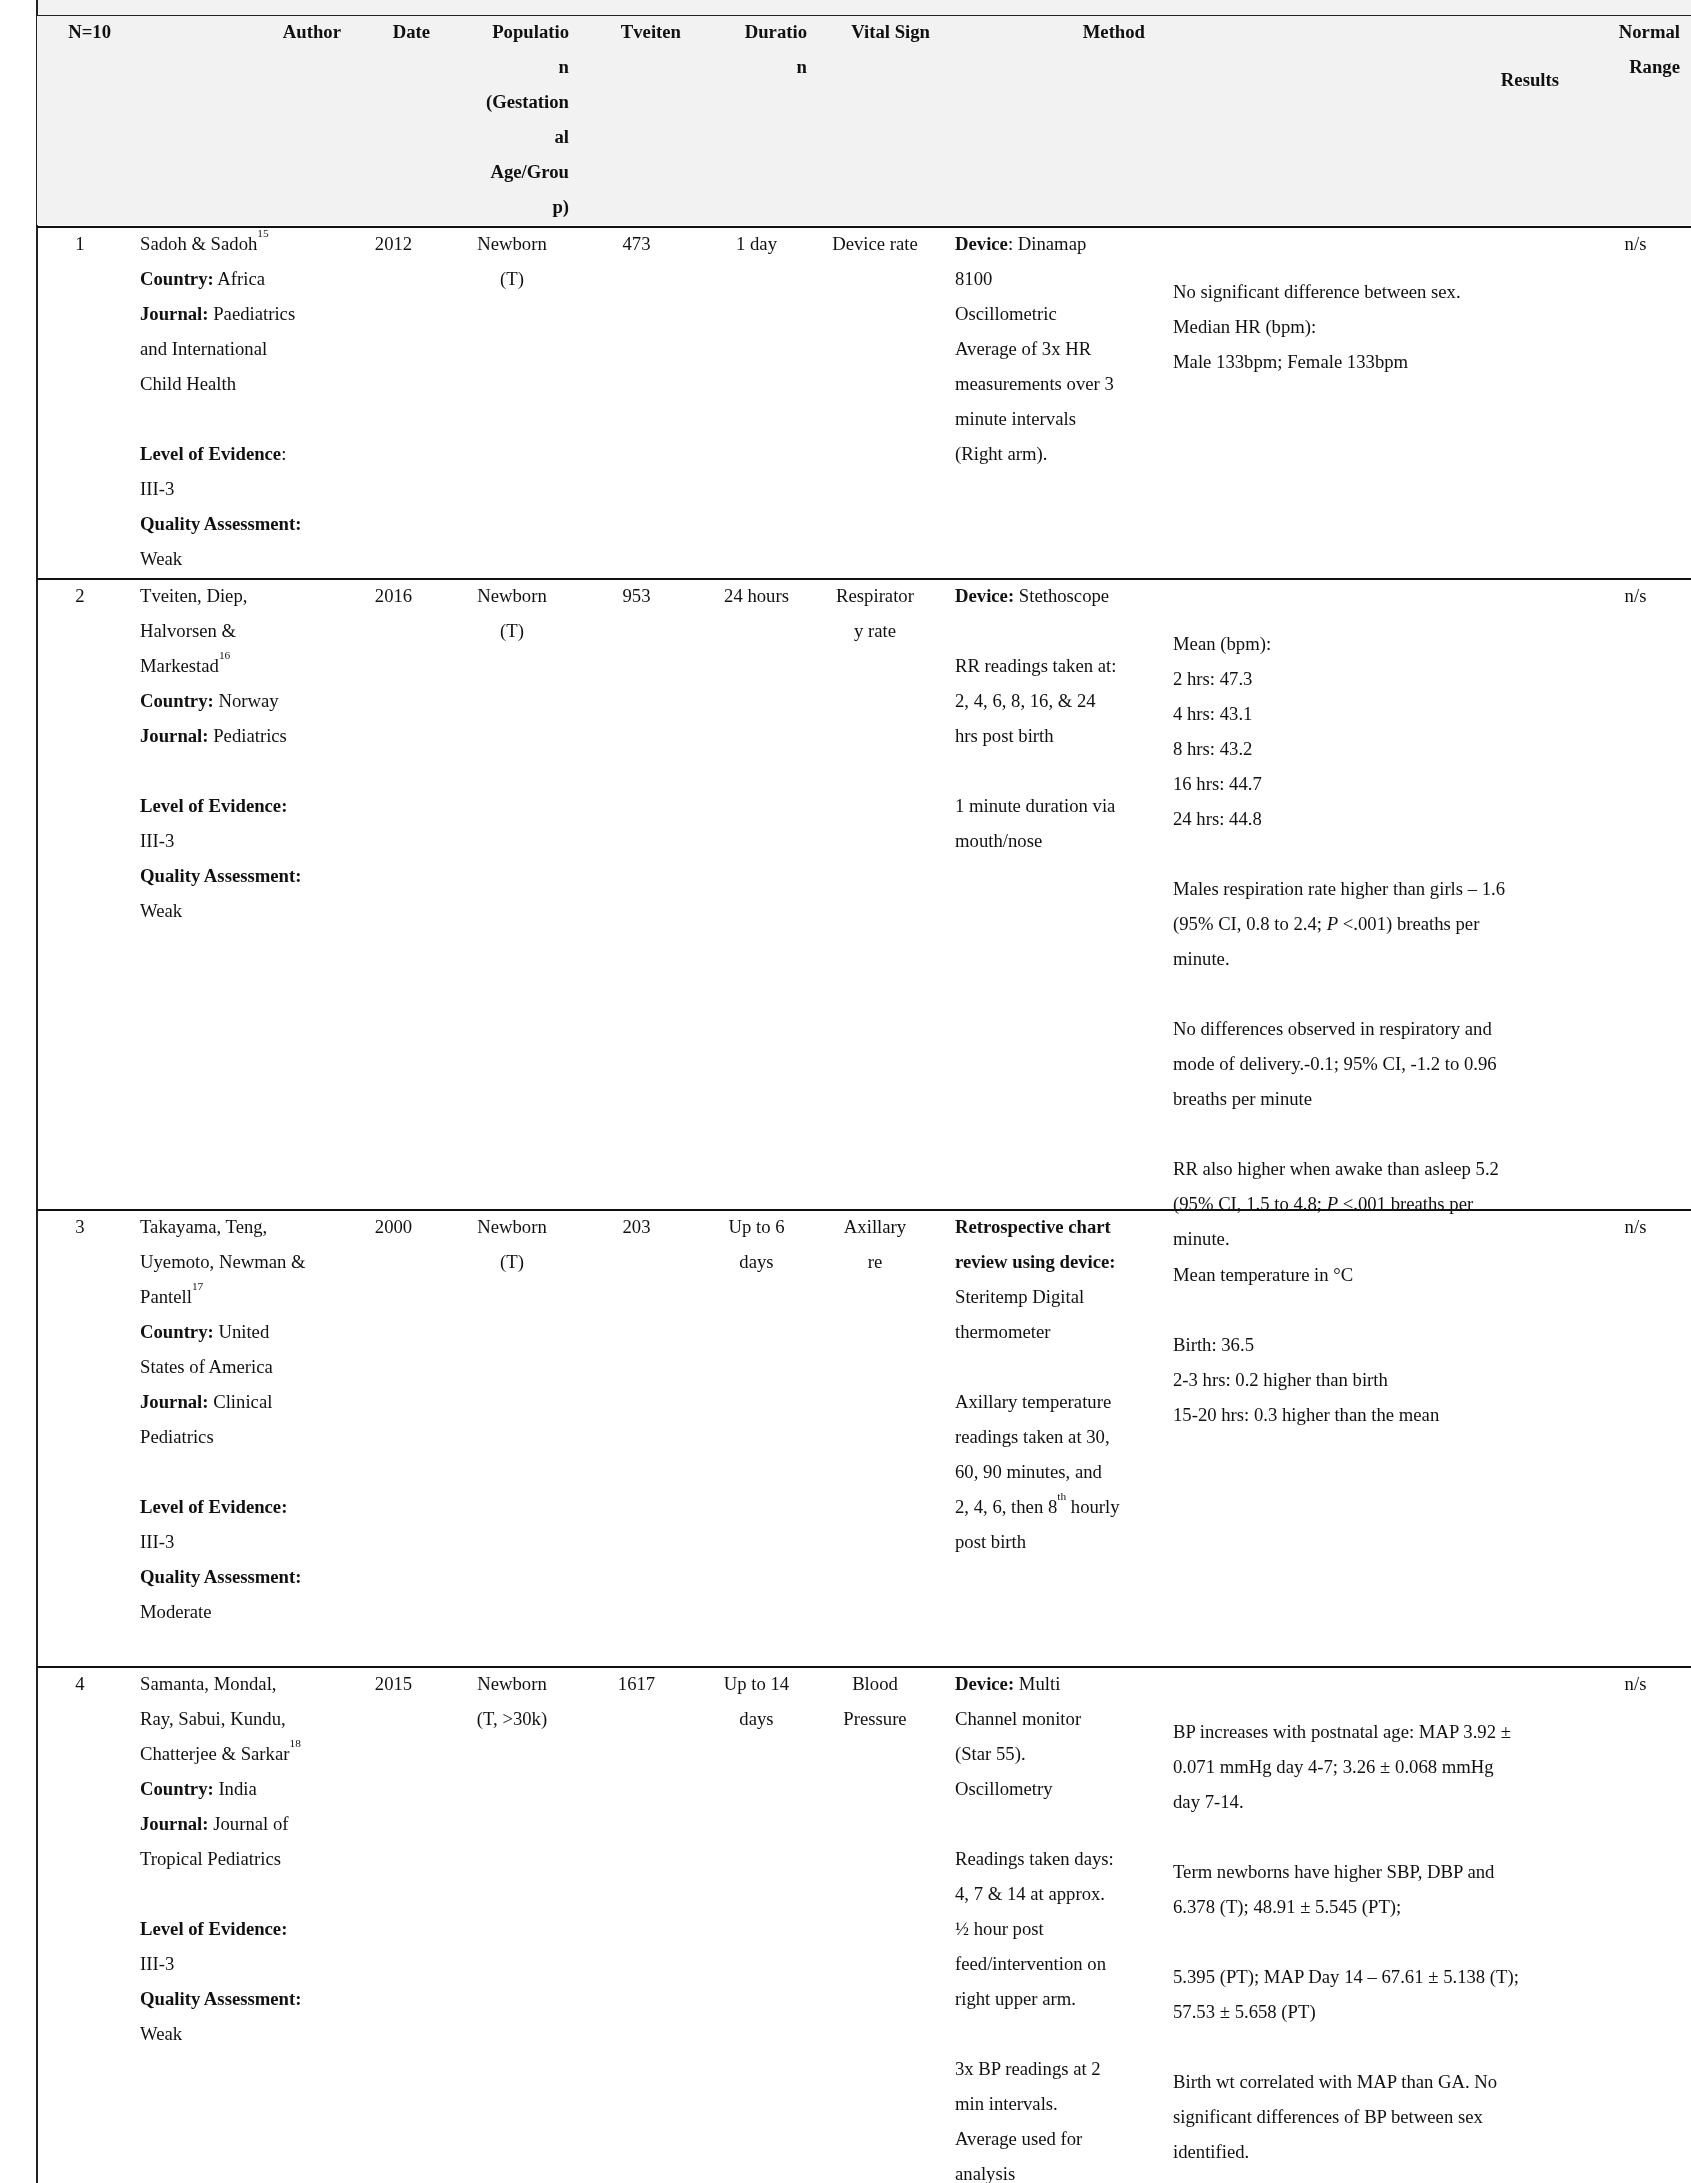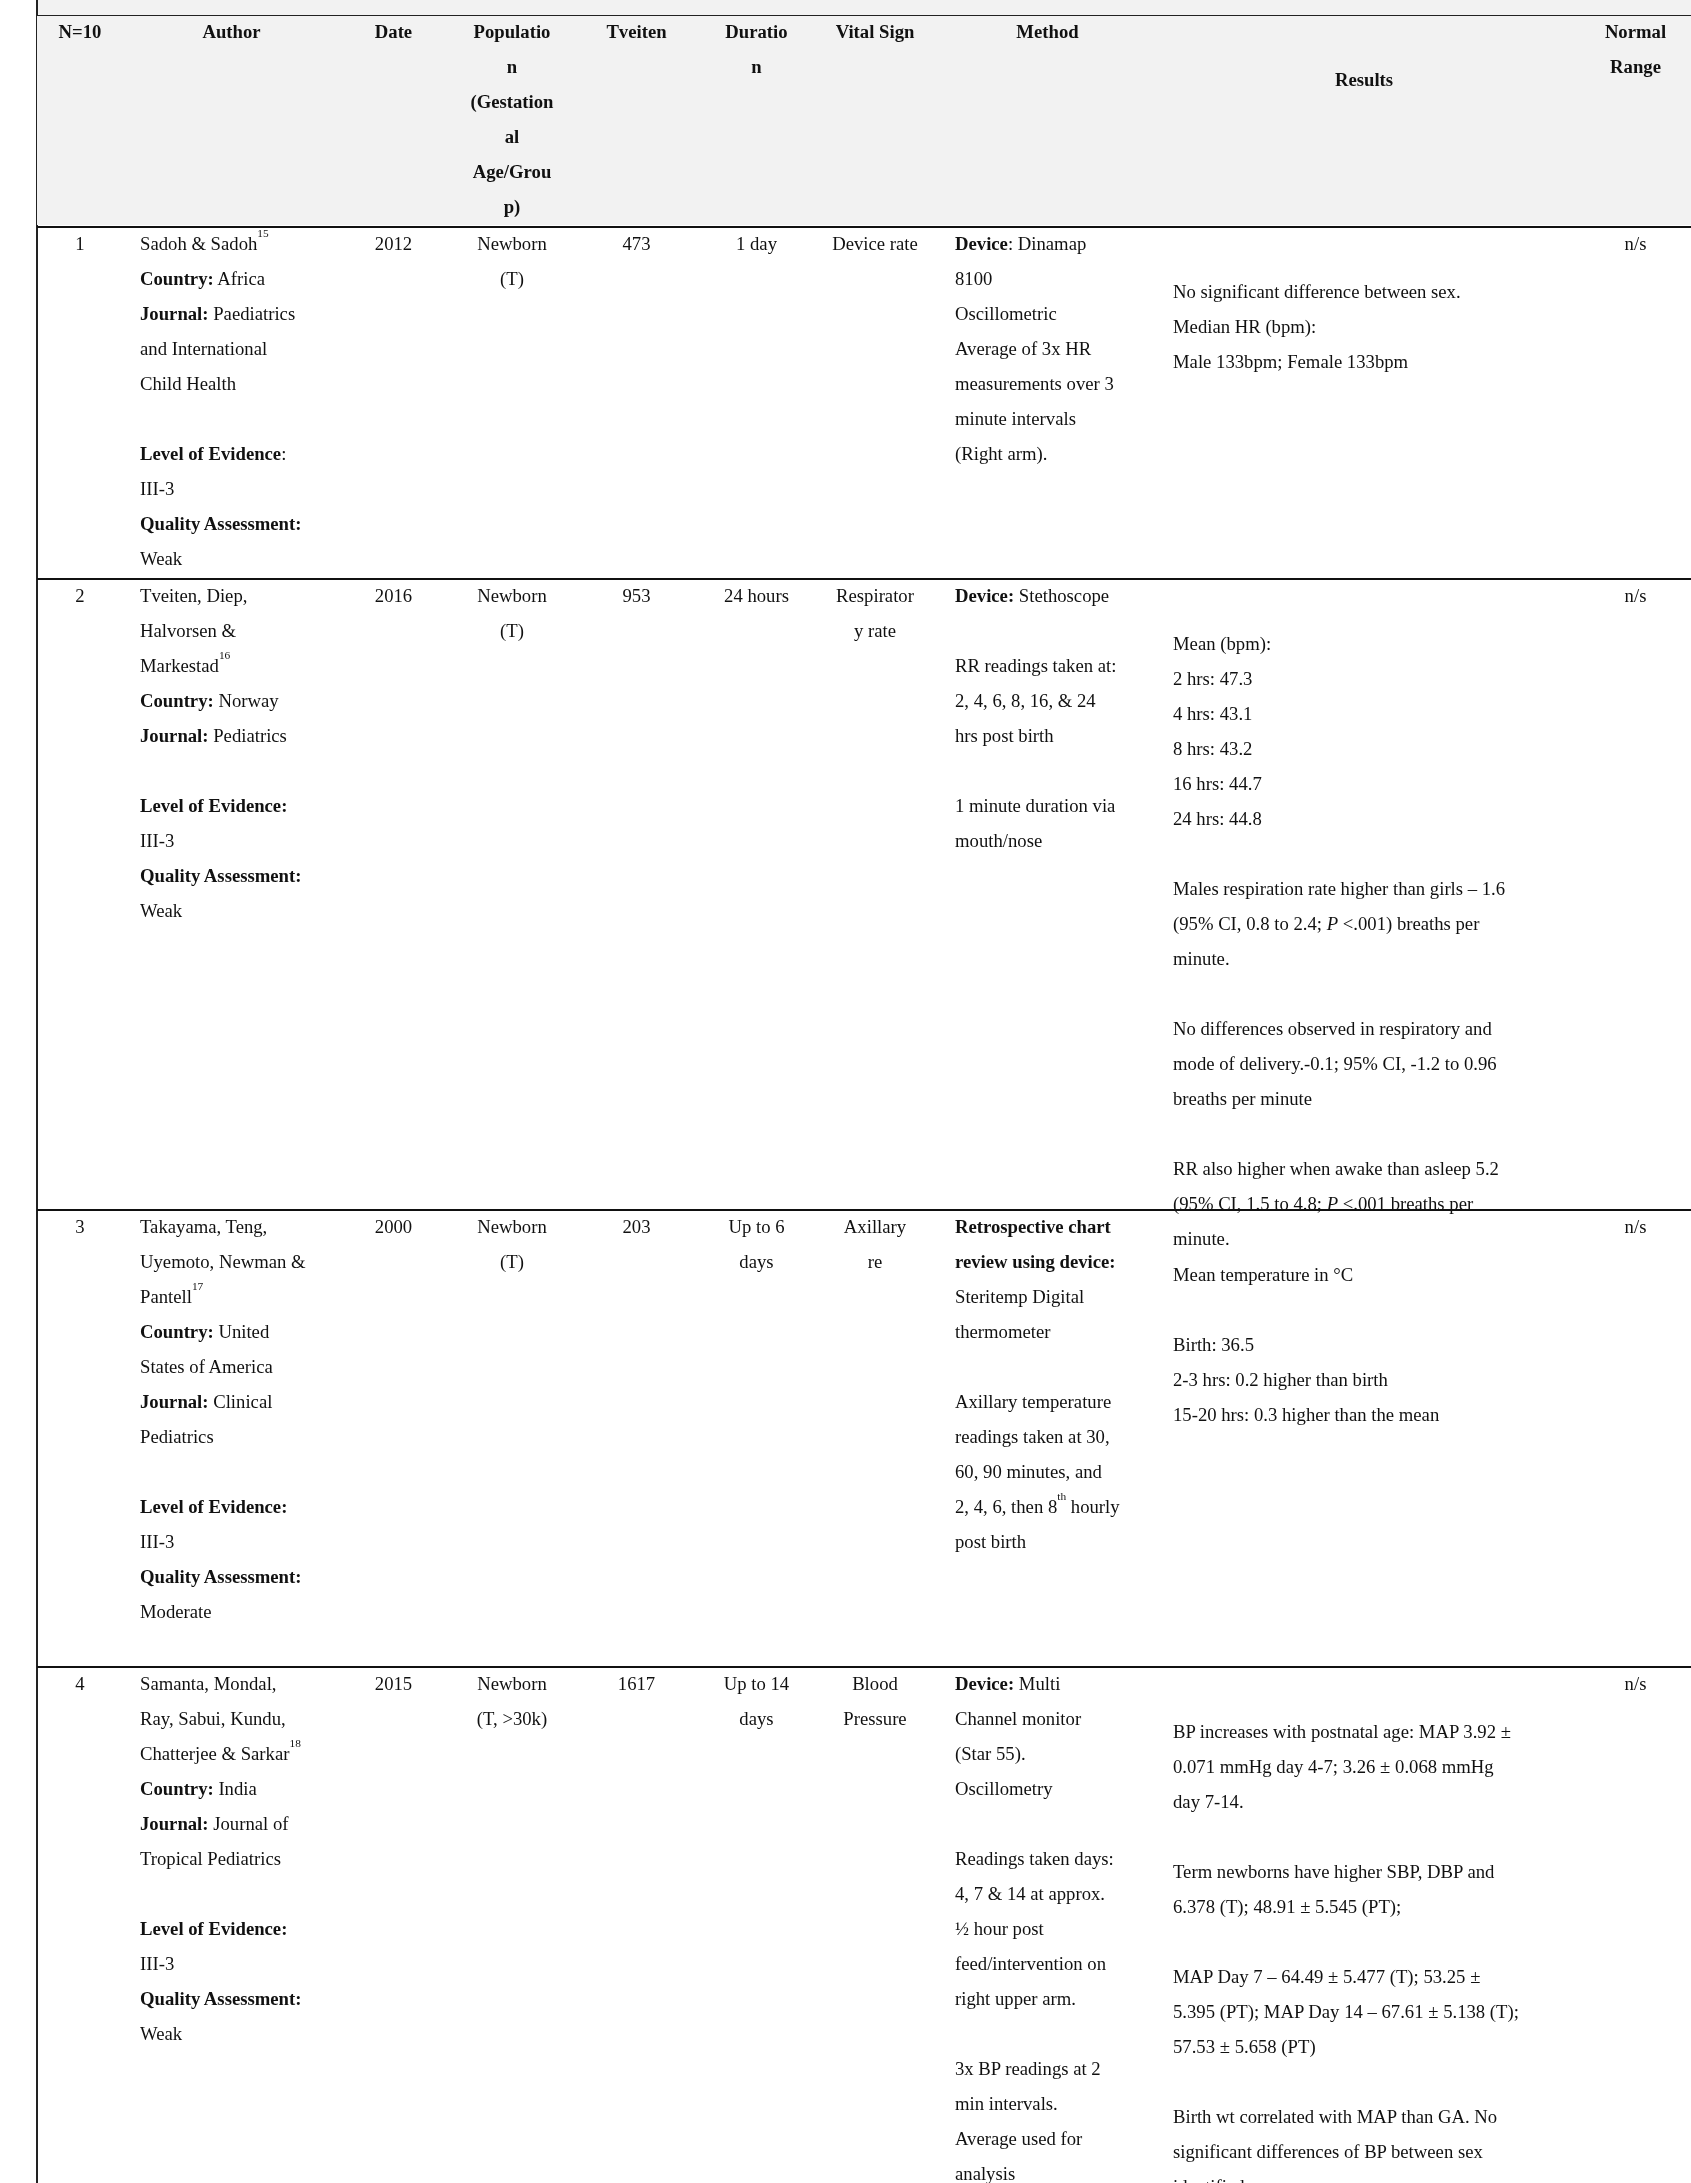--- a/index.html
+++ b/index.html
@@ -27,21 +27,21 @@
   }
   .header-rule {
     position: absolute; left: 37px; right: 0; top: 226px; height: 2.4px; background: #111;
   }
   .row-rule {
     position: absolute; left: 37px; right: 0; height: 2.4px; background: #111;
   }
   .cell {
     position: absolute; line-height: 35px; white-space: nowrap;
   }
-  .hcell { font-weight: bold; text-align: center; line-height: 35px; position: absolute; }
+  .hcell { font-weight: bold; text-align: right; line-height: 35px; position: absolute; }
   .c { text-align: center; }
   .line { display: block; height: 35px; }
   .b { font-weight: bold; }
   sup { font-size: 11.4px; vertical-align: top; line-height: 11.4px; position: relative; top: 1.6px; }
   .i { font-style: italic; }
 
   
   .col-n      { left: 49px;   width: 62px; }
   .col-author { left: 140px;  width: 195px; }
   .col-date   { left: 357px;  width: 73px; }
@@ -283,21 +283,20 @@
     <span class="line">analysis</span>
   </div>
   <div class="cell col-results" style="top:1666px">
     <span class="line">BP increases with postnatal age: MAP 3.92 ±</span>
     <span class="line">0.071 mmHg day 4-7; 3.26 ± 0.068 mmHg</span>
     <span class="line">day 7-14.</span>
     <span class="line"></span>
     <span class="line">Term newborns have higher SBP, DBP and</span>
     <span class="line">6.378 (T); 48.91 ± 5.545 (PT);</span>
     <span class="line"></span>
-    <span class="line">MAP Day 7 – 64.49 ± 5.477 (T); 53.25 ±</span>
     <span class="line">5.395 (PT); MAP Day 14 – 67.61 ± 5.138 (T);</span>
     <span class="line">57.53 ± 5.658 (PT)</span>
     <span class="line"></span>
     <span class="line">Birth wt correlated with MAP than GA. No</span>
     <span class="line">significant differences of BP between sex</span>
     <span class="line">identified.</span>
   </div>
   <div class="cell col-normal c" style="top:1666px">n/s</div>
 </div>
 

